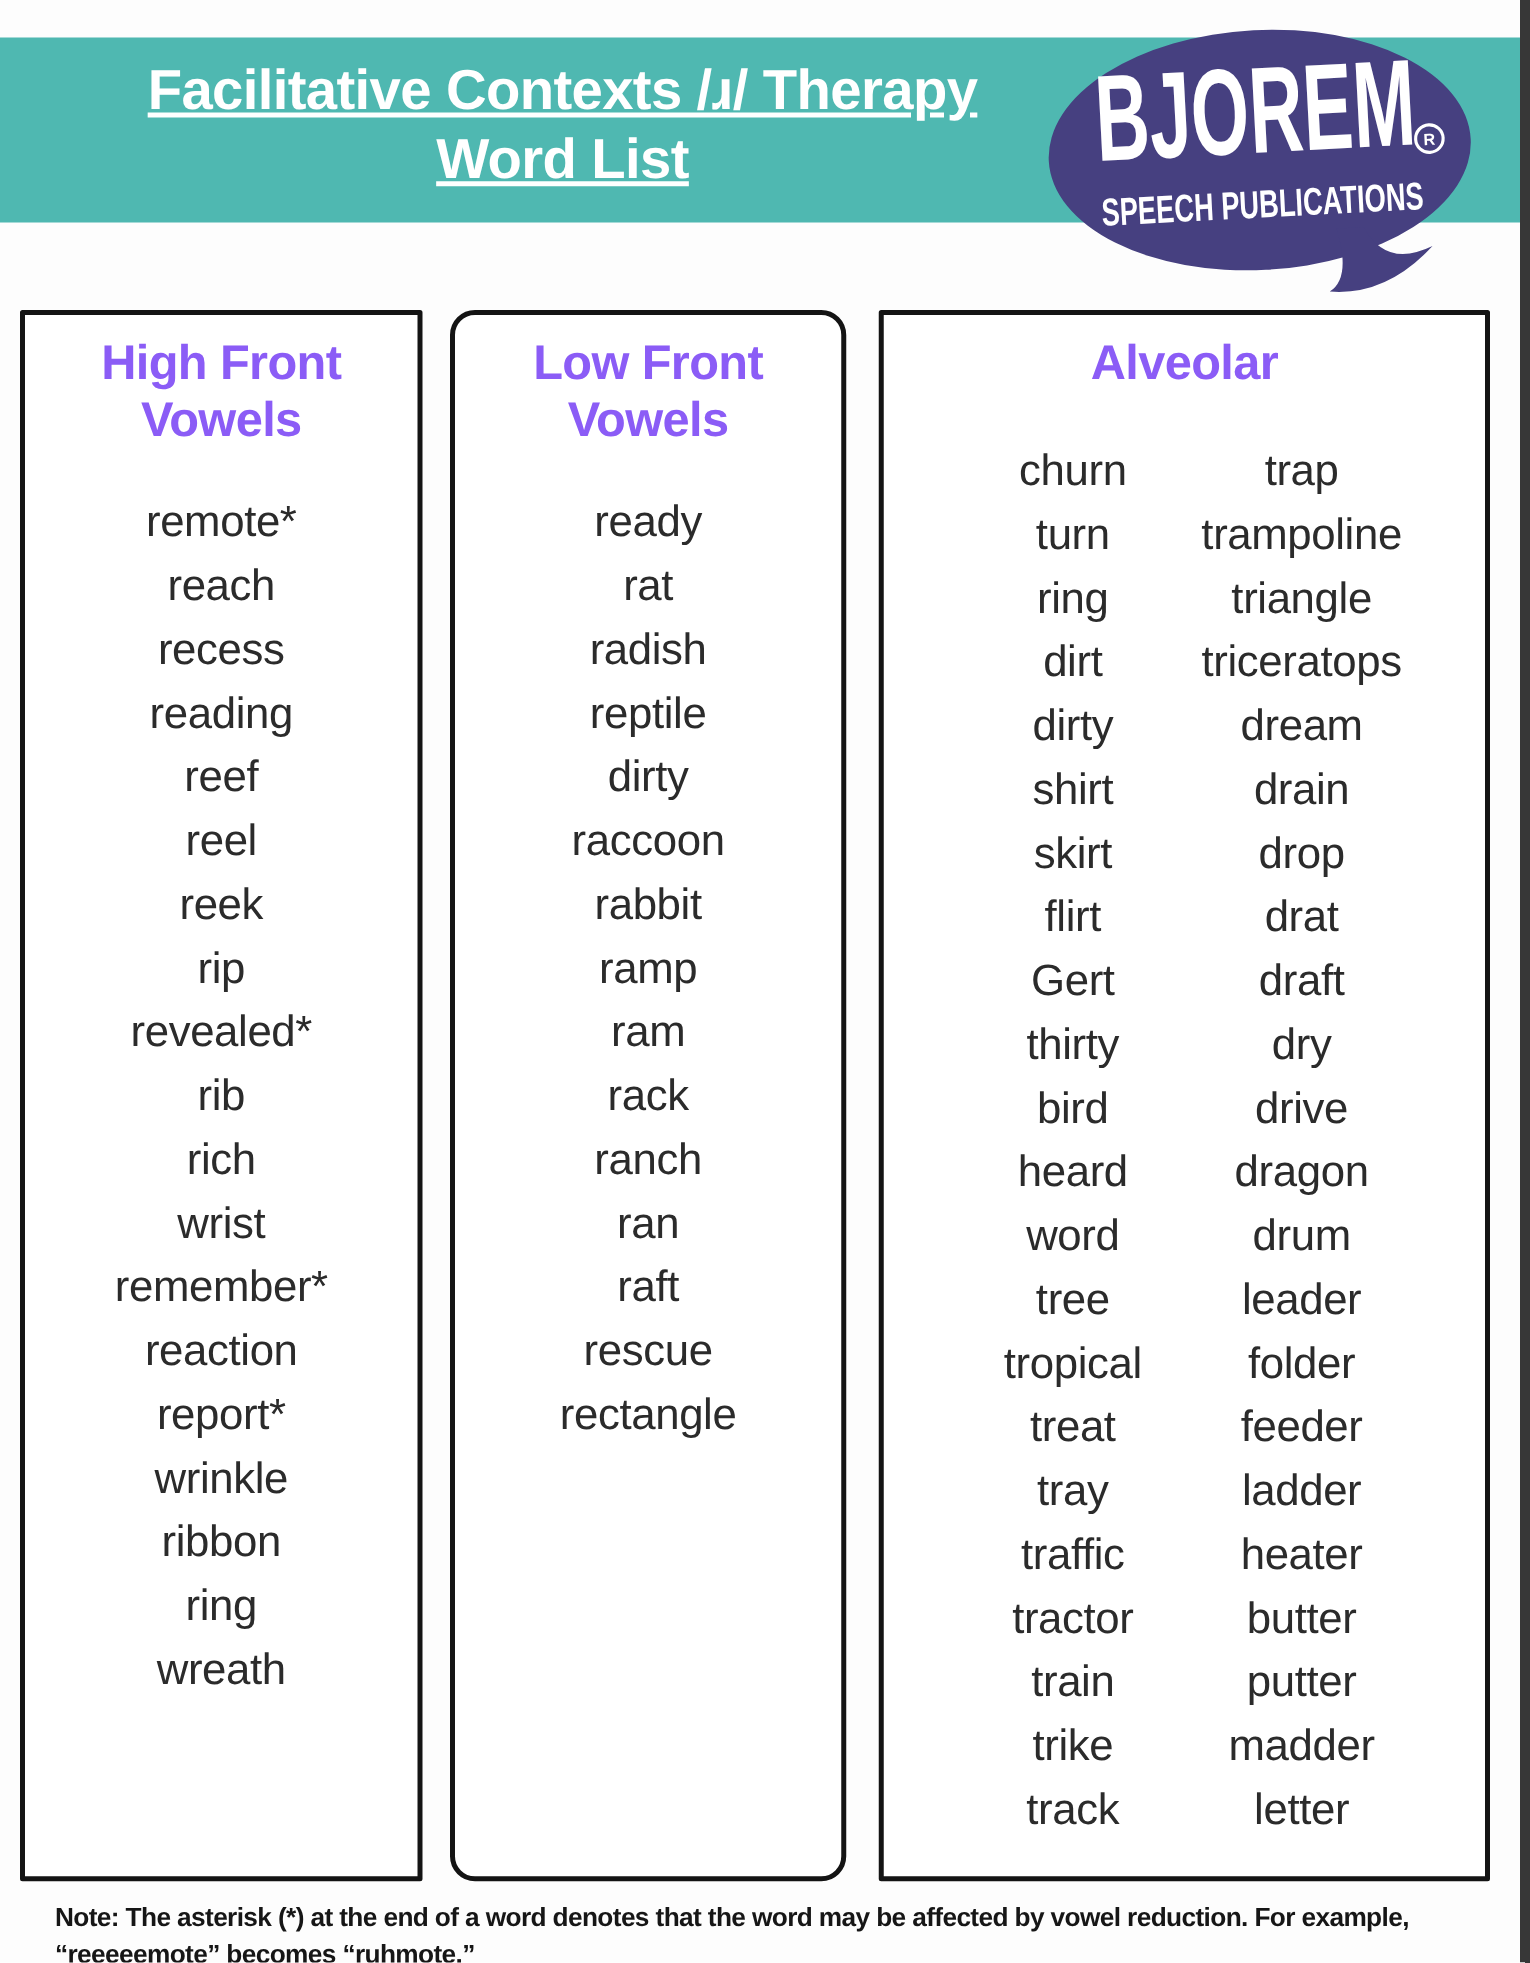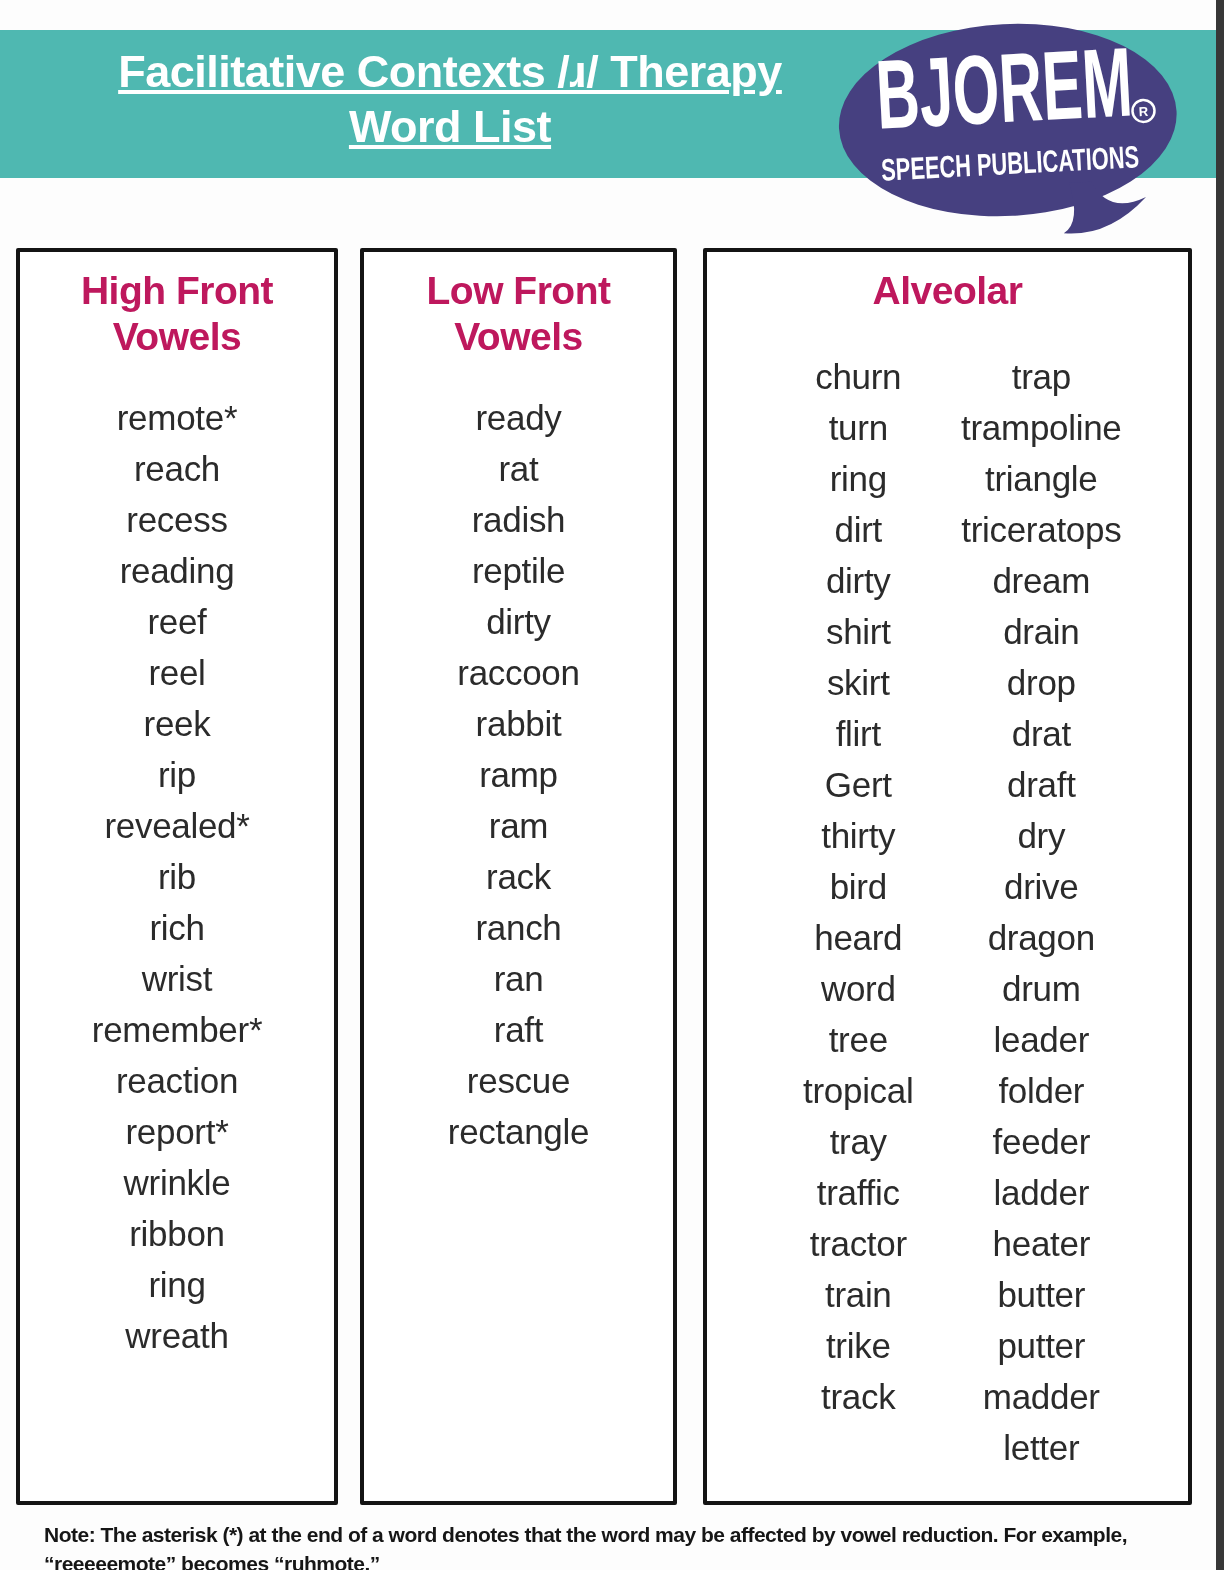--- a/index.html
+++ b/index.html
@@ -24,25 +24,25 @@
     background:#373737;
   }
   
   .logo { position:absolute; left:828px; top:14px; width:380px; height:240px; }
   
   .box {
     position:absolute; top:248px; height:1257px;
     border:4px solid #141414; background:#ffffff; border-radius:2px;
   }
   #box-high { left:16px;  width:322px; }
-  #box-low  { left:360px; width:317px; }
+  #box-low  { left:360px; width:317px;border-radius:20px; }
   #box-alv  { left:703px; width:489px; }
   .box-title {
     position:absolute; top:16px; left:0; right:0;
-    text-align:center; font-weight:bold; color:#be185d;
+    text-align:center; font-weight:bold; color:#8b5cf6;
     font-size:39px; line-height:46px; letter-spacing:-0.5px;
   }
   .words { position:absolute; left:0; right:0; }
   #box-high .words, #box-low .words { top:140px; }
   .words .word {
     height:51px; display:flex; align-items:center; justify-content:center;
     font-size:35px; color:#2b2b2b; letter-spacing:-0.3px; white-space:nowrap;
   }
   .subcol { position:absolute; top:99px; }
   #alv-left  { left:0;   width:50%;margin-left:31px; }
@@ -140,20 +140,21 @@
         <div class="word">shirt</div>
         <div class="word">skirt</div>
         <div class="word">flirt</div>
         <div class="word">Gert</div>
         <div class="word">thirty</div>
         <div class="word">bird</div>
         <div class="word">heard</div>
         <div class="word">word</div>
         <div class="word">tree</div>
         <div class="word">tropical</div>
+        <div class="word">treat</div>
         <div class="word">tray</div>
         <div class="word">traffic</div>
         <div class="word">tractor</div>
         <div class="word">train</div>
         <div class="word">trike</div>
         <div class="word">track</div>
       </div>
     <div class="words subcol" id="alv-right">
         <div class="word">trap</div>
         <div class="word">trampoline</div>

